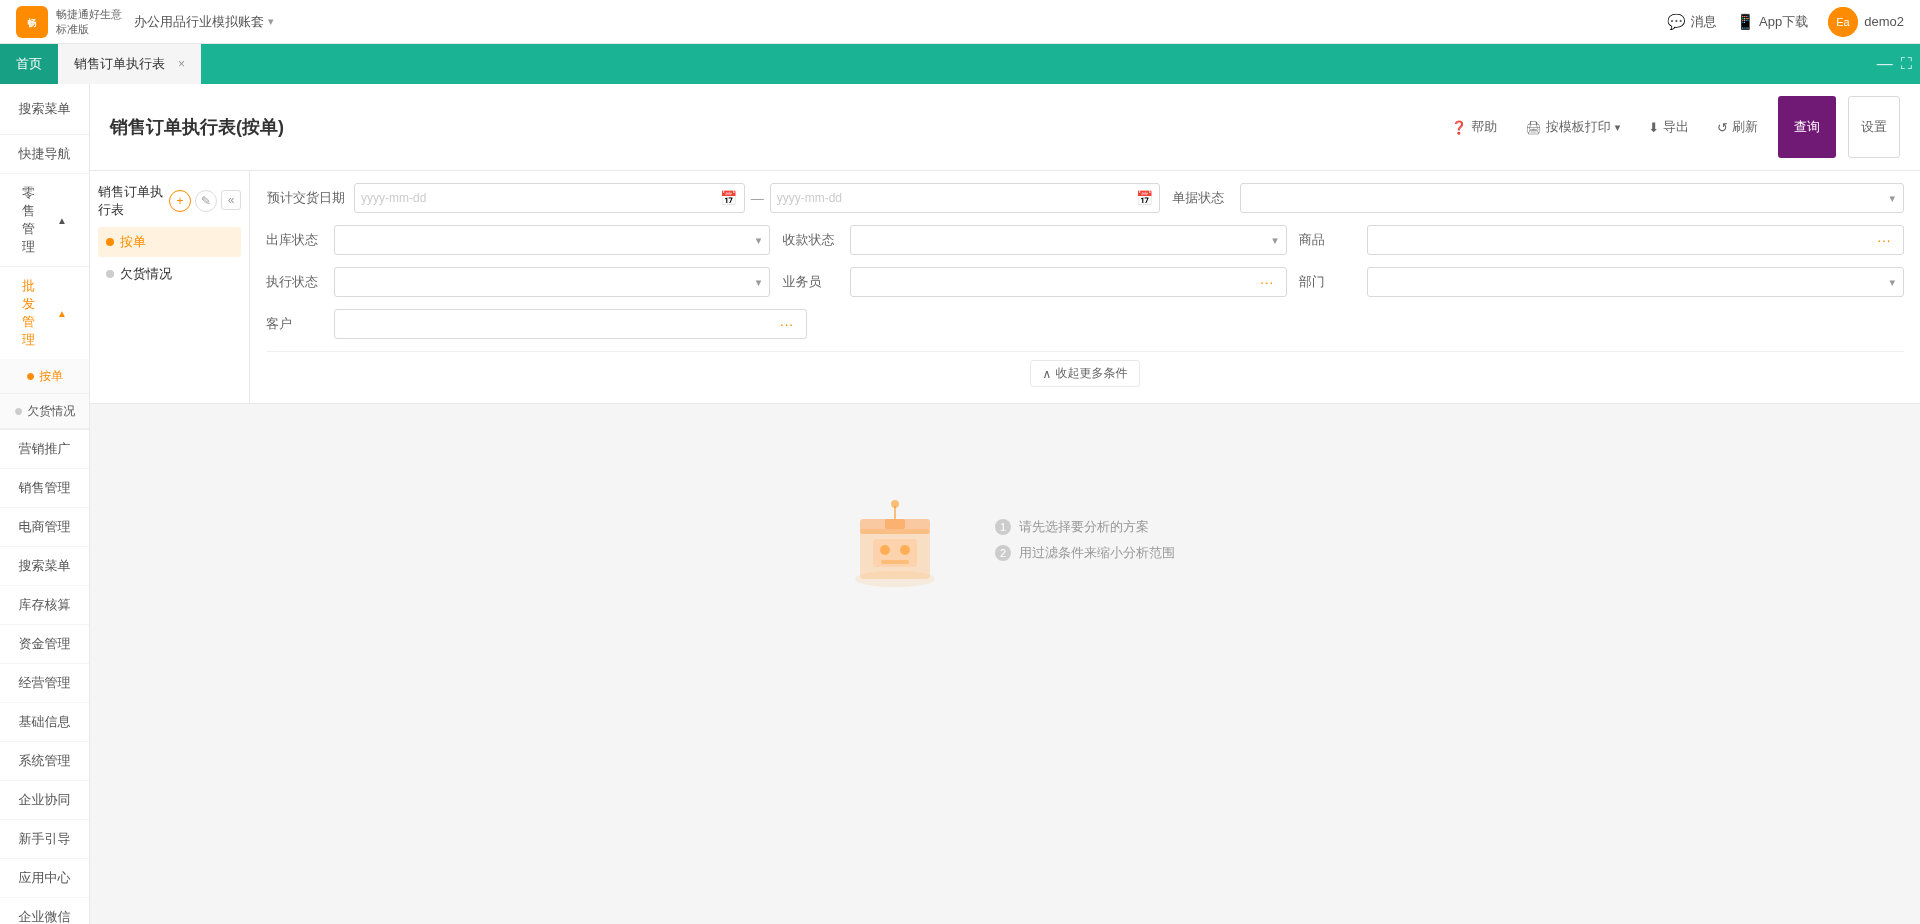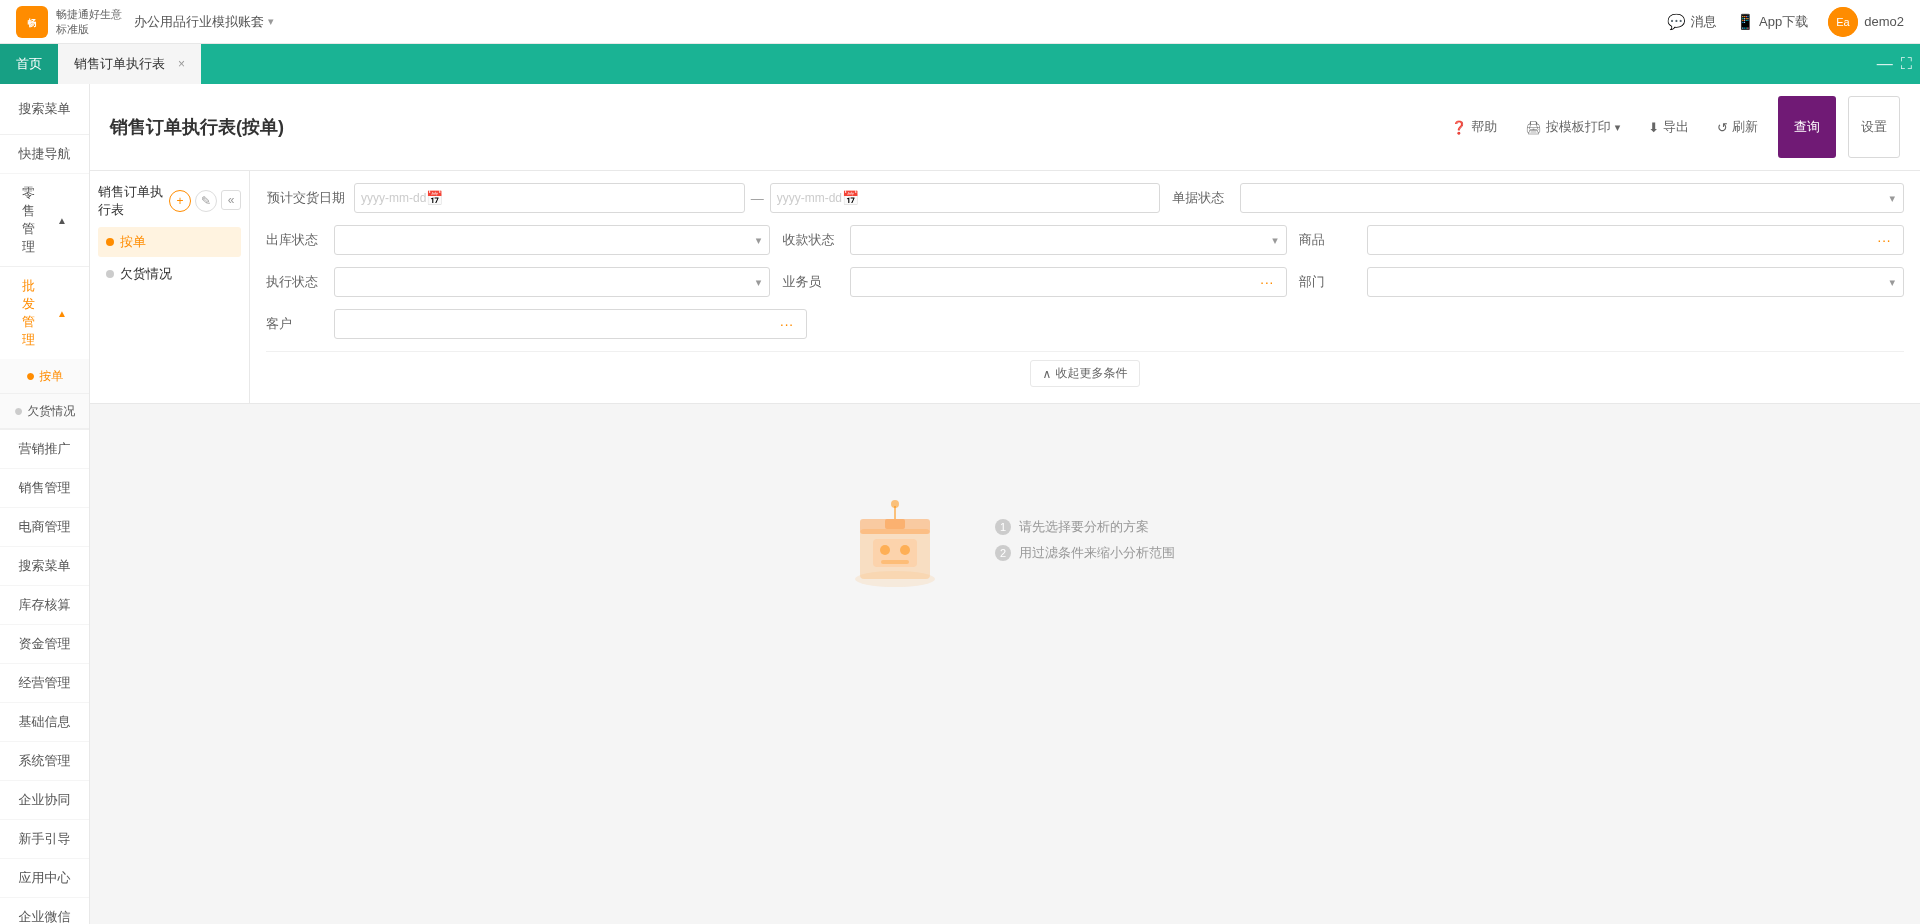--- a/index.html
+++ b/index.html
@@ -335,21 +335,21 @@
     .filter-date-input {
       flex: 1;
       height: 30px;
       border: 1px solid #d9d9d9;
       border-radius: 3px;
       padding: 0 6px;
       font-size: 12px;
       color: #ccc;
       display: flex;
       align-items: center;
-      justify-content: flex-start;
+      justify-content: space-between;
     }
     .date-sep { color: #999; }
     .date-icon { color: #ff8c00; font-size: 14px; }
 
     
     .date-tabs {
       display: flex;
       align-items: center;
       gap: 4px;
     }

